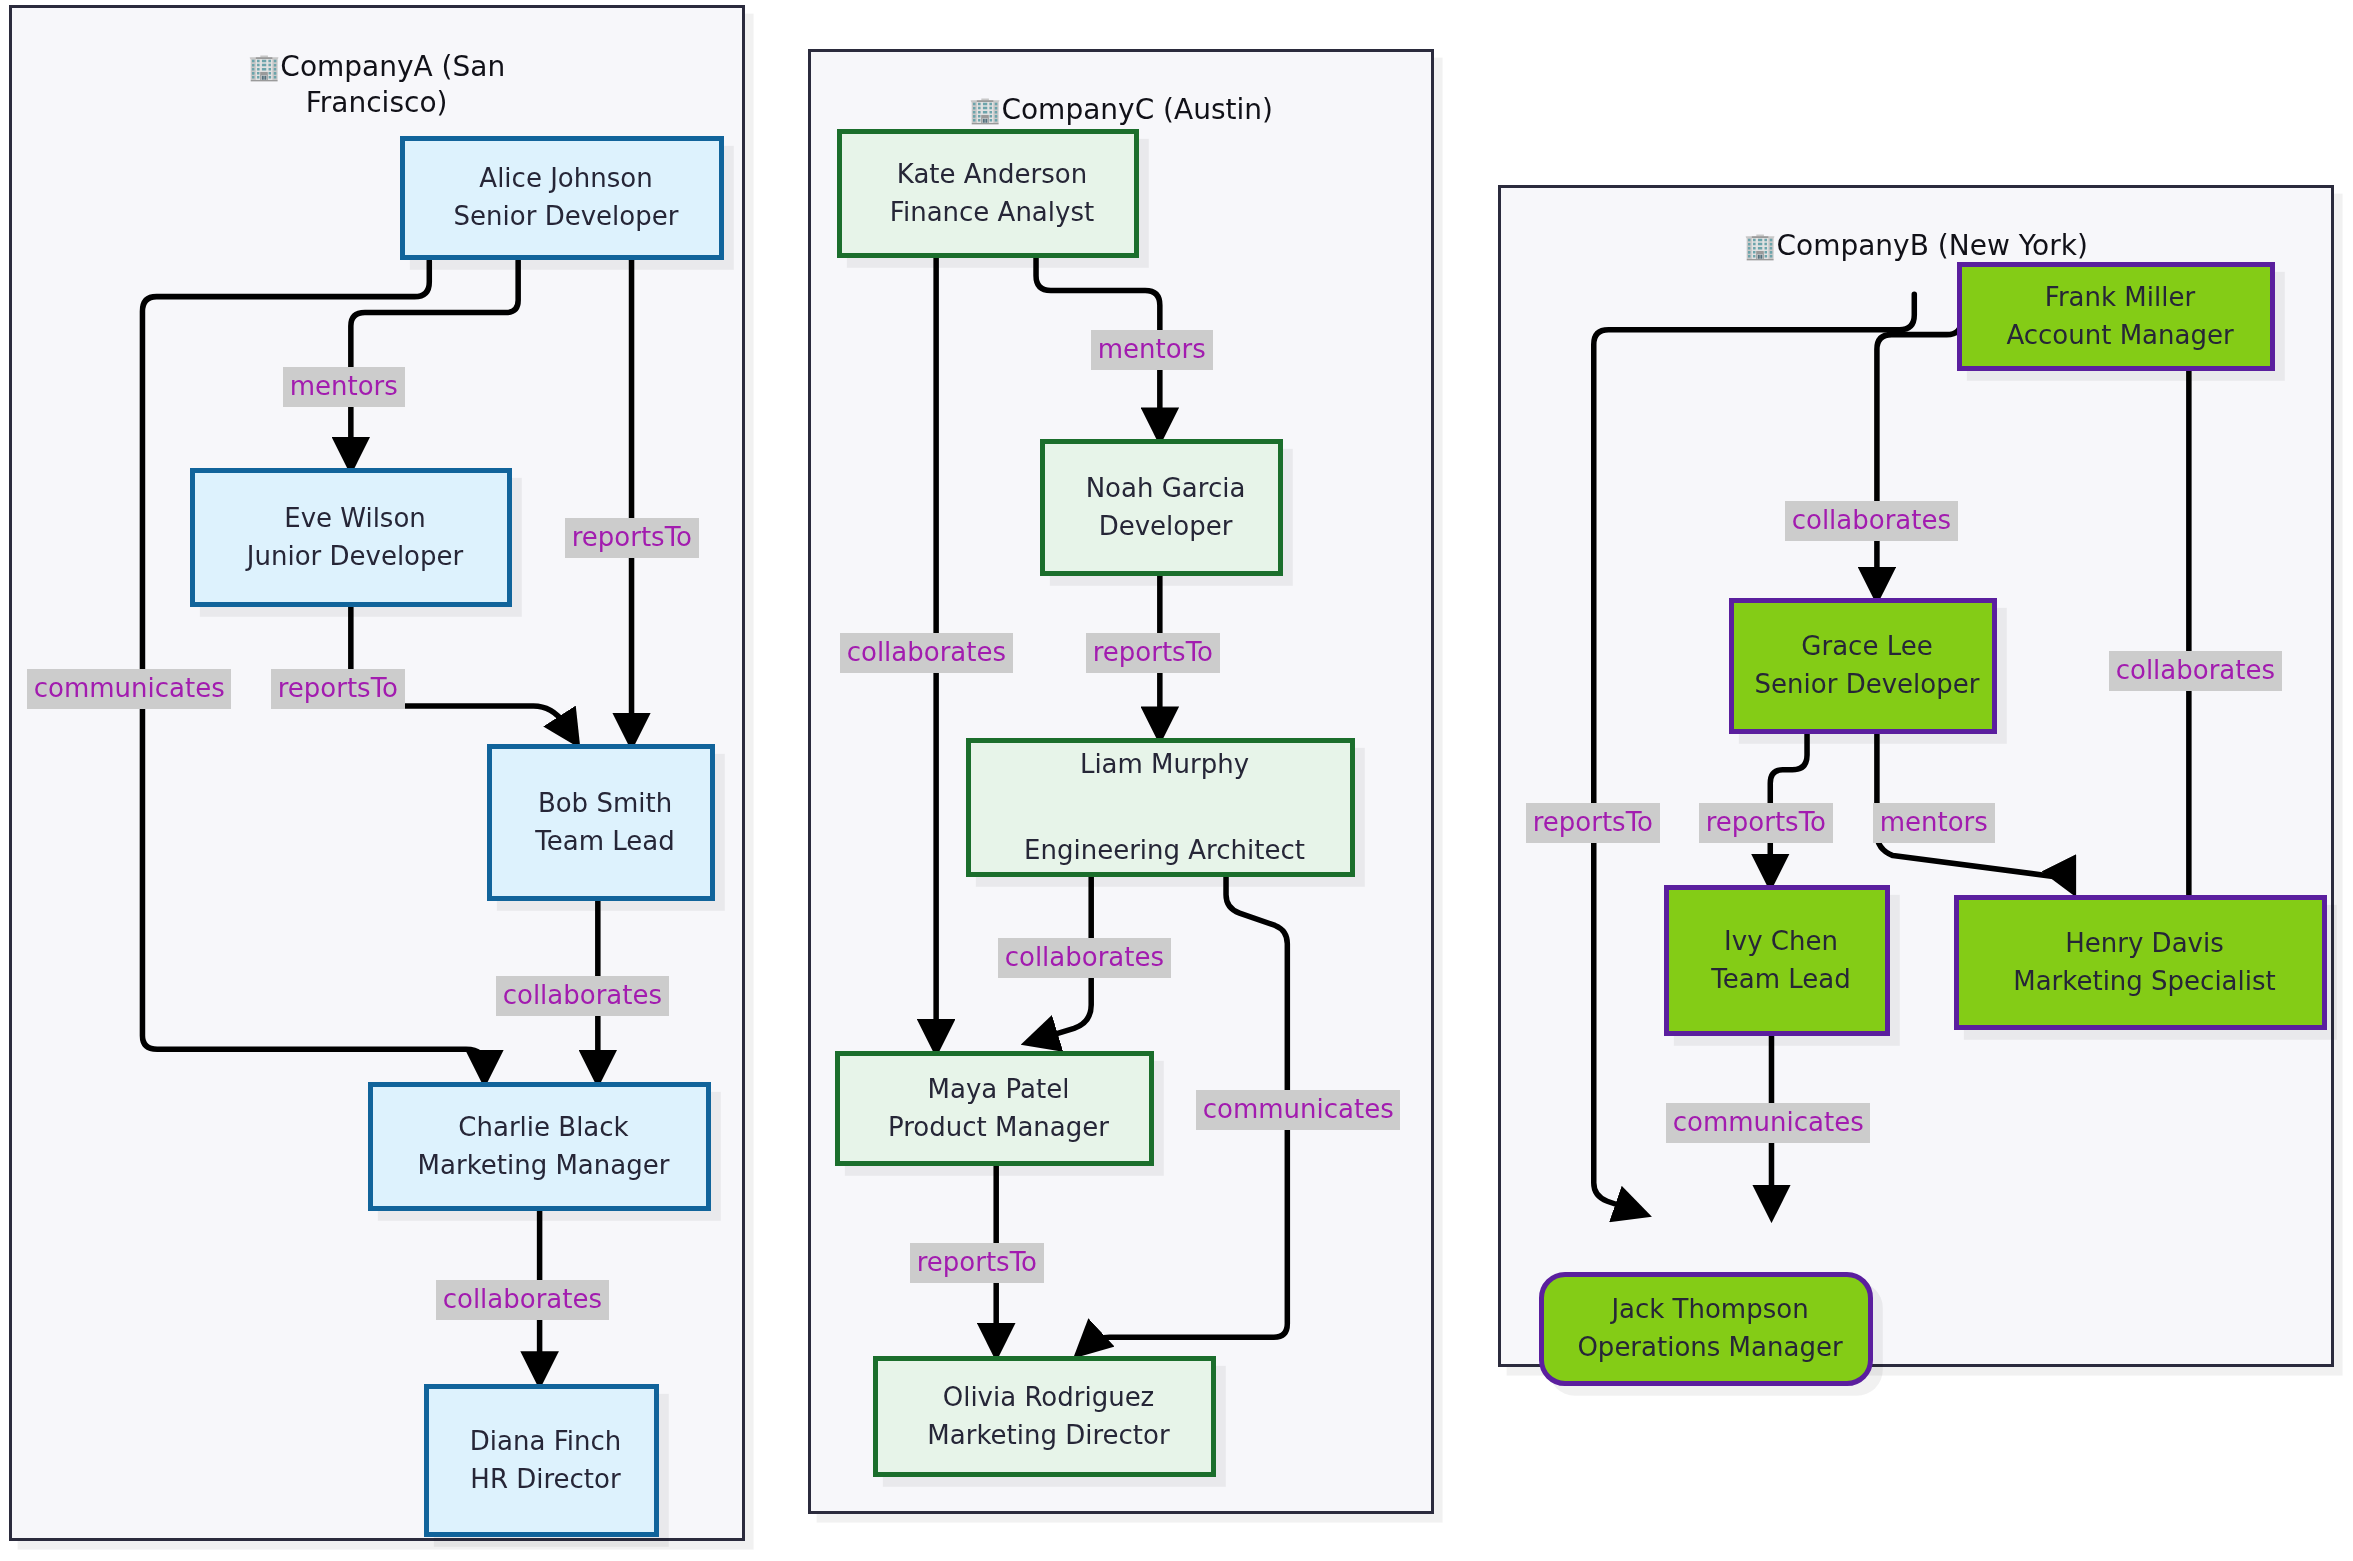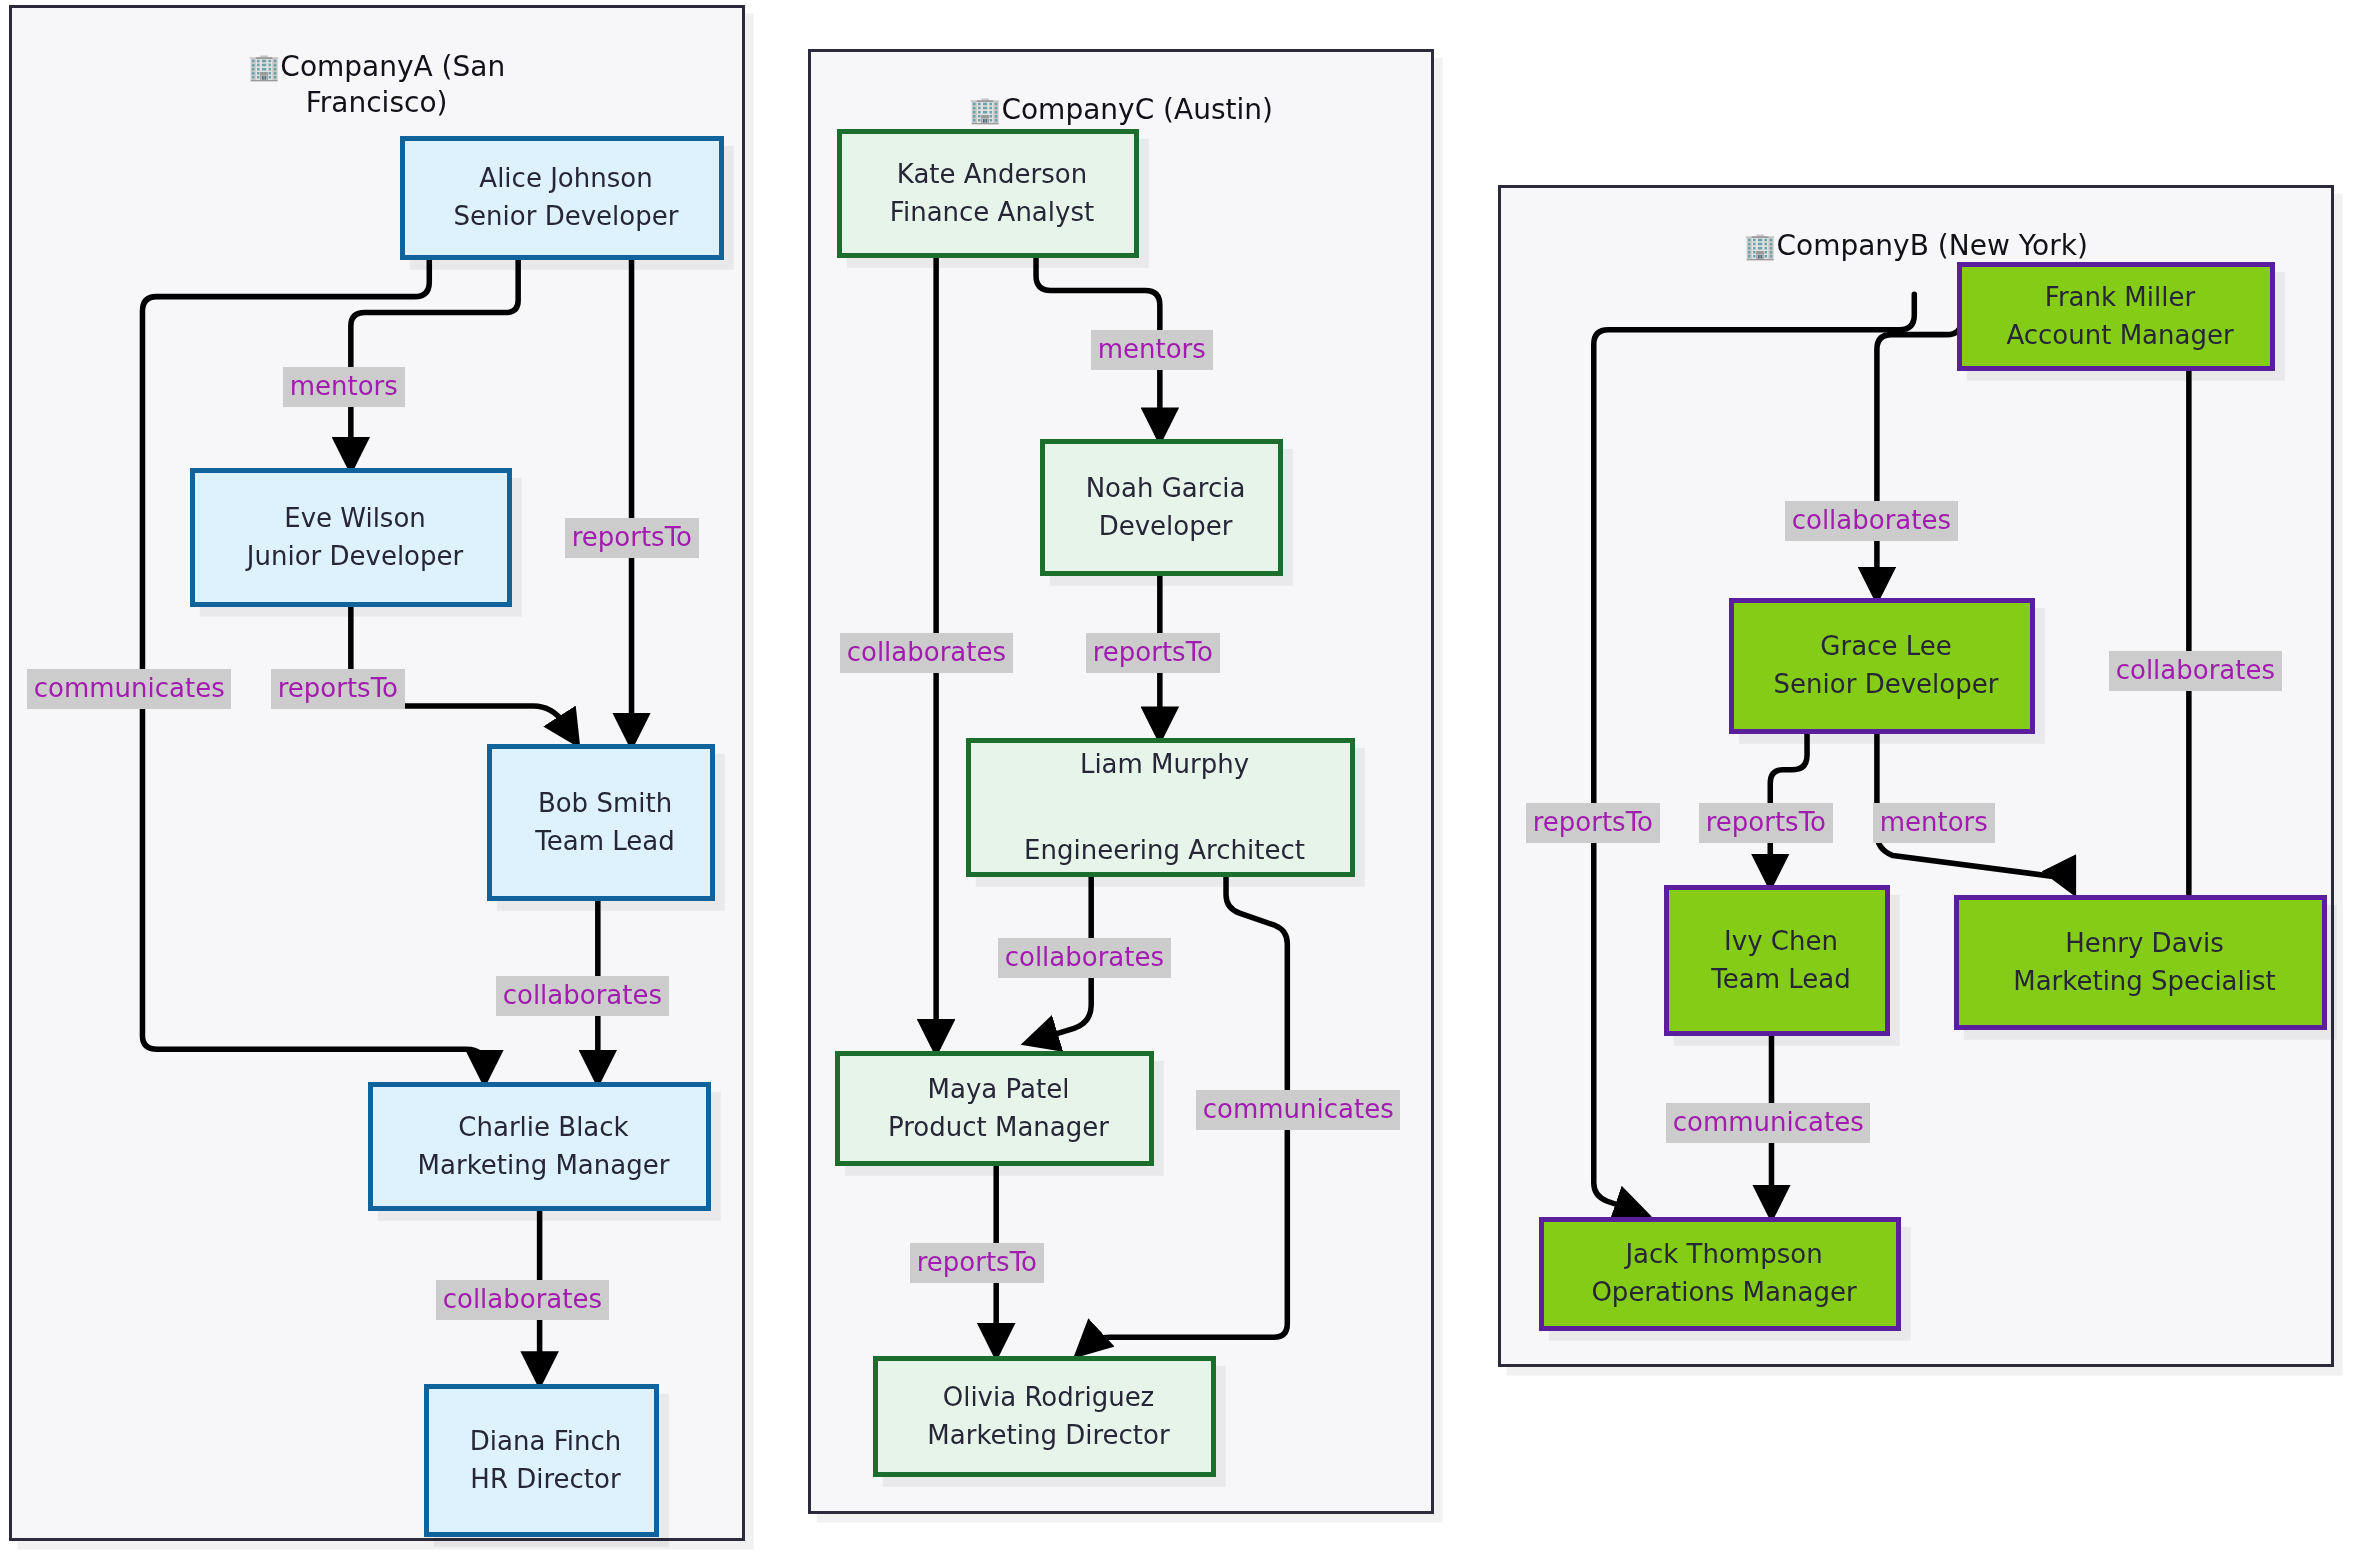--- a/index.html
+++ b/index.html
@@ -140,36 +140,36 @@
   <div class="node n-green" style="left:873px;top:1356px;width:343px;height:121px;">
     <span class="ln">Olivia Rodriguez</span>
     <span class="ln">Marketing Director</span>
   </div>
 
   <div class="node n-purple" style="left:1949px;top:262px;width:318px;height:109px;">
     <span class="ln">Frank Miller</span>
     <span class="ln">Account Manager</span>
   </div>
 
-  <div class="node n-purple" style="left:1721px;top:598px;width:306px;height:136px;">
+  <div class="node n-purple" style="left:1721px;top:598px;width:268px;height:136px;">
     <span class="ln">Grace Lee</span>
     <span class="ln">Senior Developer</span>
   </div>
 
   <div class="node n-purple" style="left:1656px;top:885px;width:226px;height:151px;">
     <span class="ln">Ivy Chen</span>
     <span class="ln">Team Lead</span>
   </div>
 
   <div class="node n-purple" style="left:1946px;top:895px;width:373px;height:135px;">
     <span class="ln">Henry Davis</span>
     <span class="ln">Marketing Specialist</span>
   </div>
 
-  <div class="node n-purple" style="left:1531px;top:1217px;width:362px;height:114px;">
+  <div class="node n-purple" style="left:1531px;top:1272px;width:334px;height:114px;border-radius:26px;">
     <span class="ln">Jack Thompson</span>
     <span class="ln">Operations Manager</span>
   </div>
 
   <div class="elabel" style="left:283px;top:367px;">mentors</div>
   <div class="elabel" style="left:565px;top:518px;">reportsTo</div>
   <div class="elabel" style="left:27px;top:669px;">communicates</div>
   <div class="elabel" style="left:271px;top:669px;">reportsTo</div>
   <div class="elabel" style="left:496px;top:976px;">collaborates</div>
   <div class="elabel" style="left:436px;top:1280px;">collaborates</div>

